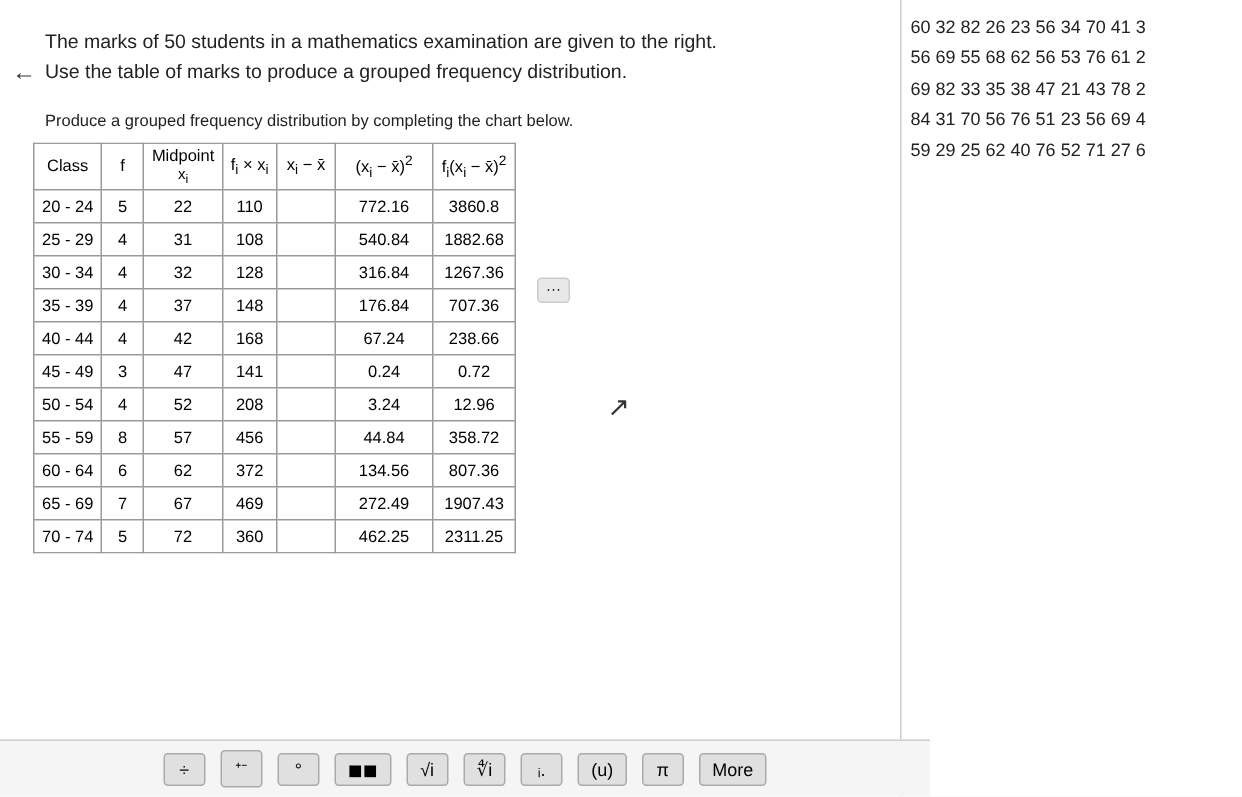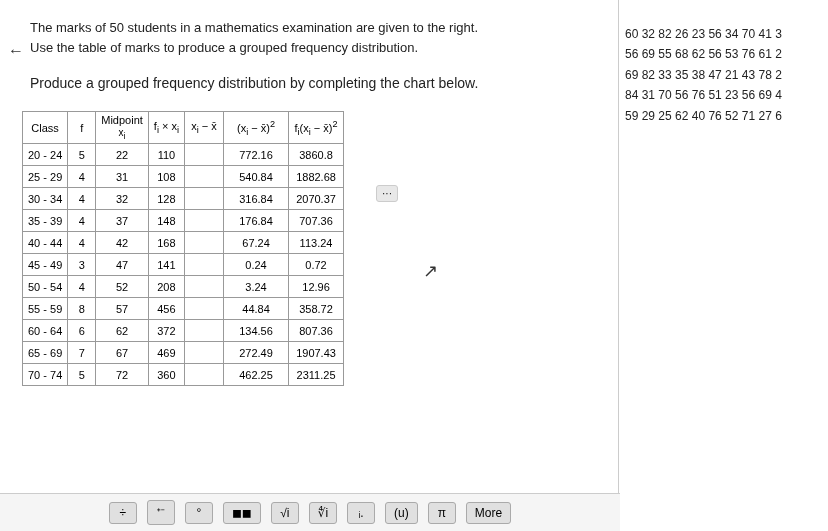--- a/index.html
+++ b/index.html
@@ -33,21 +33,21 @@
     }
     .problem-text {
       margin-left: 18px;
       margin-top: 8px;
       font-size: 13px;
       line-height: 1.5;
       color: #222;
     }
     .chart-label {
       margin-top: 18px;
-      font-size: 14px;
+      font-size: 11px;
       color: #222;
       margin-bottom: 6px;
     }
     .freq-table {
       border-collapse: collapse;
       font-size: 11px;
       width: auto;
     }
     .freq-table th, .freq-table td {
       border: 1px solid #999;
@@ -69,24 +69,24 @@
       font-size: 11px;
       background: transparent;
     }
     .freq-table .col-wide {
       min-width: 55px;
     }
     .freq-table .col-xbar {
       min-width: 65px;
     }
     .right-panel {
-      width: 210px;
+      width: 228px;
       background: #fff;
       border-left: 1px solid #ccc;
-      padding: 24px 6px;
+      padding: 8px 6px;
       font-size: 12px;
       line-height: 1.7;
       color: #222;
     }
     .data-row {
       white-space: nowrap;
     }
     .ellipsis-btn {
       position: absolute;
       right: 220px;
@@ -145,21 +145,21 @@
 
     <span class="back-arrow">←</span>
 
     <div class="problem-text">
       <div>The marks of 50 students in a mathematics examination are given to the right.</div>
       <div>Use the table of marks to produce a grouped frequency distribution.</div>
     </div>
 
     <div class="chart-label" style="margin-left:18px;">Produce a grouped frequency distribution by completing the chart below.</div>
 
-    <div style="margin-left:10px; margin-top:20px; overflow-x:auto;">
+    <div style="margin-left:10px; margin-top:8px; overflow-x:auto;">
       <table class="freq-table">
         <thead>
           <tr>
             <th>Class</th>
             <th>f</th>
             <th>Midpoint<br><span class="header-xi">x<sub>i</sub></span></th>
             <th>f<sub>i</sub> × x<sub>i</sub></th>
             <th>x<sub>i</sub> − x̄</th>
             <th class="col-xbar">(x<sub>i</sub> − x̄)<sup>2</sup></th>
             <th class="col-wide">f<sub>i</sub>(x<sub>i</sub> − x̄)<sup>2</sup></th>
@@ -184,39 +184,39 @@
               <td>540.84</td>
               <td>1882.68</td>
             </tr>
             <tr>
               <td>30 - 34</td>
               <td>4</td>
               <td>32</td>
               <td>128</td>
               <td><input type="text" style=""></td>
               <td>316.84</td>
-              <td>2070.37</td>
+              <td>1267.36</td>
             </tr>
             <tr>
               <td>35 - 39</td>
               <td>4</td>
               <td>37</td>
               <td>148</td>
               <td><input type="text" style=""></td>
               <td>176.84</td>
               <td>707.36</td>
             </tr>
             <tr>
               <td>40 - 44</td>
               <td>4</td>
               <td>42</td>
               <td>168</td>
               <td><input type="text" style=""></td>
               <td>67.24</td>
-              <td>113.24</td>
+              <td>238.66</td>
             </tr>
             <tr>
               <td>45 - 49</td>
               <td>3</td>
               <td>47</td>
               <td>141</td>
               <td><input type="text" style=""></td>
               <td>0.24</td>
               <td>0.72</td>
             </tr>

